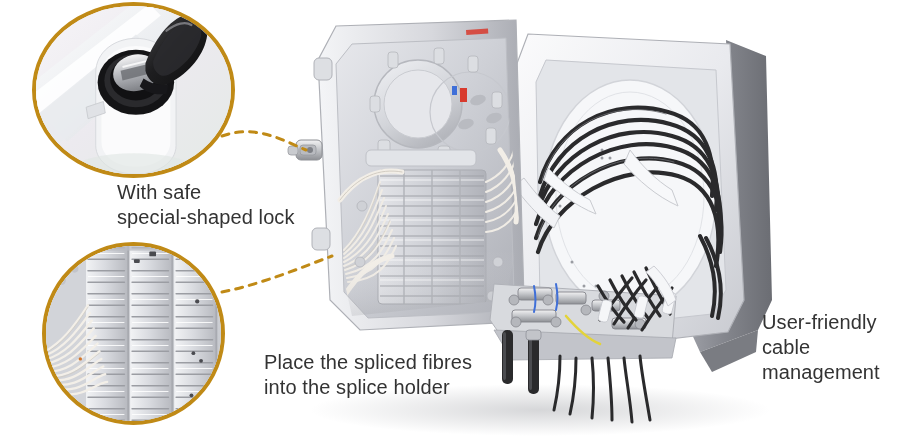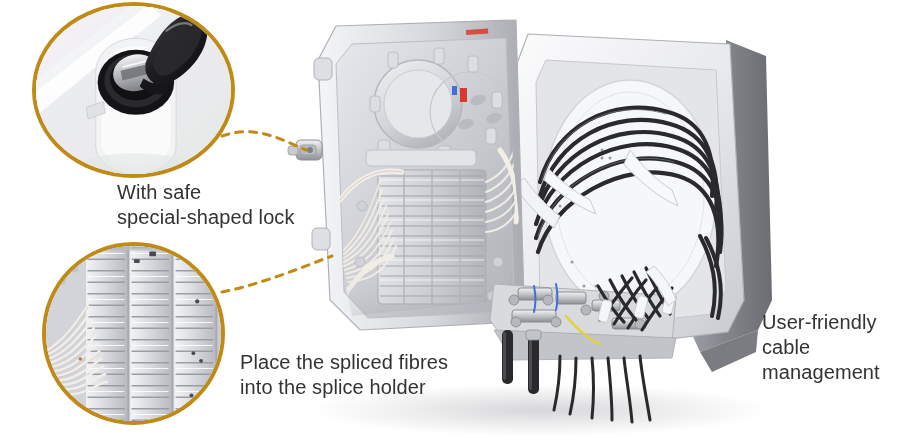--- a/index.html
+++ b/index.html
@@ -4,21 +4,21 @@
 <title>Fibre Terminal Box Feature Callouts</title>
 <style>
   html,body{margin:0;padding:0;background:#ffffff;}
   body{width:920px;height:439px;overflow:hidden;position:relative;
        font-family:"Liberation Sans","DejaVu Sans",sans-serif;}
   #stage{position:absolute;left:0;top:0;width:736px;height:439px;background:#ffffff;}
   #photo{position:absolute;left:0;top:0;width:920px;height:439px;}
   .cap{position:absolute;color:#333333;font-size:20px;line-height:1.25;
        letter-spacing:.1px;white-space:pre-line;font-weight:400;}
   #cap-lock{left:117px;top:180px;}
-  #cap-splice{left:240px;top:350px;}
+  #cap-splice{left:264px;top:350px;}
   #cap-cable{left:722px;top:310px;margin-left:40px;}
   .callout{position:absolute;border-radius:50%;overflow:hidden;
            box-sizing:border-box;border:4px solid #c08a16;background:#f2f2f4;}
   #callout-lock{left:32px;top:2px;width:203px;height:176px;}
   #callout-splice{left:42px;top:242px;width:183px;height:183px;}
   .callout .inner{position:absolute;left:-4px;top:-4px;width:calc(100% + 8px);height:calc(100% + 8px);}
   svg{display:block;}
 </style>
 </head>
 <body>

